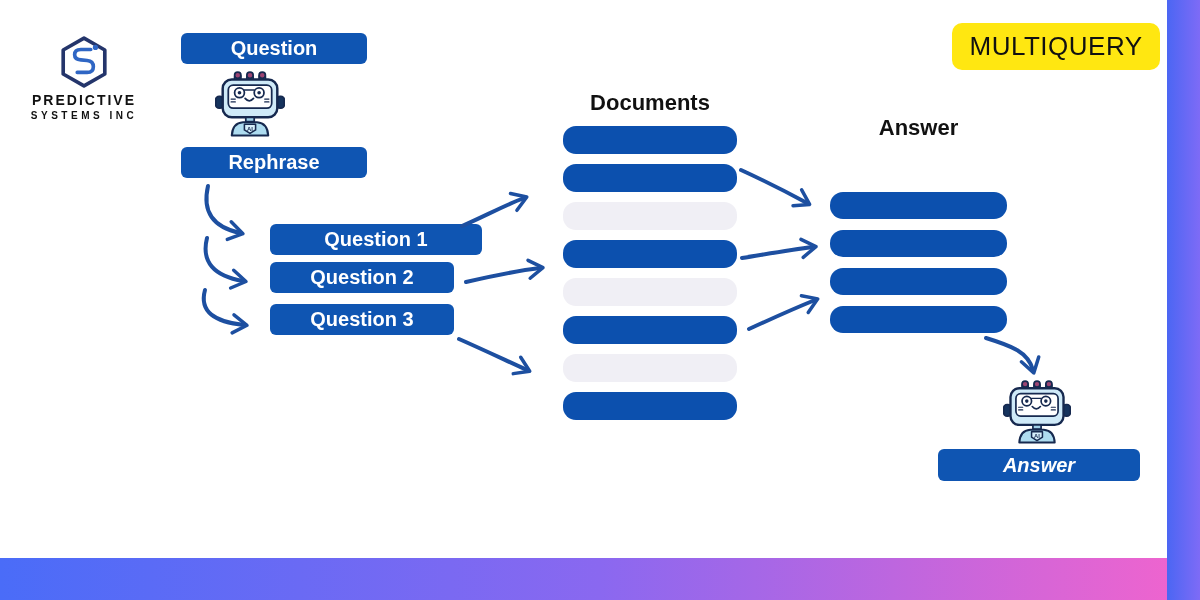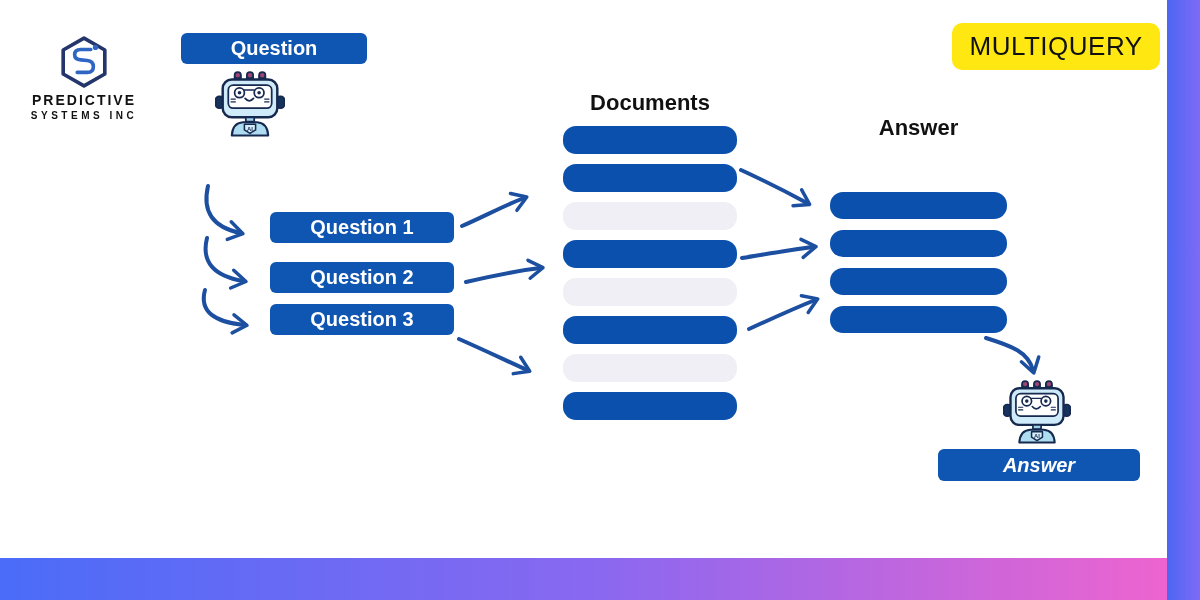--- a/index.html
+++ b/index.html
@@ -24,21 +24,21 @@
            background:#ffe711; color:#111; border-radius:10px;
            display:flex; align-items:center; justify-content:center;
            font-size:26px; font-weight:normal; letter-spacing:0.5px; }
 
   
   .pill { position:absolute; background:#0f55b2; color:#ffffff; border-radius:6px;
           display:flex; align-items:center; justify-content:center;
           font-size:20px; font-weight:bold; }
   #pill-question { left:181px; top:33px;  width:186px; height:31px; }
   #pill-rephrase { left:181px; top:147px; width:186px; height:31px; }
-  #pill-q1 { left:270px; top:212px; width:184px; height:31px; }
+  #pill-q1 { left:270px; top:224px; width:212px; height:31px; }
   #pill-q2 { left:270px; top:262px; width:184px; height:31px; }
   #pill-q3 { left:270px; top:304px; width:184px; height:31px; }
   #pill-answer { left:938px; top:449px; width:202px; height:32px;font-style:italic; }
 
   
   .col-title { position:absolute; text-align:center; font-weight:bold; font-size:22px; color:#111; }
   #documents-title { left:563px; top:90px;  width:174px; }
   #rerank-title    { left:826px; top:112px; width:185px; line-height:31px; }
 
   
@@ -71,20 +71,21 @@
       <path d="M63 26 H44 Q32 26 32 36 Q32 45 44 46 L56 47 Q68 48 68 59 Q68 70 56 70 H37" fill="none" stroke="#2f66c4" stroke-width="7" stroke-linecap="round"></path>
       <circle cx="72" cy="22" r="5" fill="#2f66c4"></circle>
     </svg>
     <div class="logo-line1">PREDICTIVE</div>
     <div class="logo-line2">SYSTEMS INC</div>
   </div>
 
   <div class="badge">MULTIQUERY</div>
 
   <div class="pill" id="pill-question">Question</div>
+  <div class="pill" id="pill-rephrase">Rephrase</div>
   <div class="pill" id="pill-q1">Question 1</div>
   <div class="pill" id="pill-q2">Question 2</div>
   <div class="pill" id="pill-q3">Question 3</div>
   <div class="pill" id="pill-answer">Answer</div>
 
   <div class="col-title" id="documents-title">Documents</div>
   <div class="bars" id="doc-bars">
       <div class="bar blue"></div>
       <div class="bar blue"></div>
       <div class="bar gray"></div>

